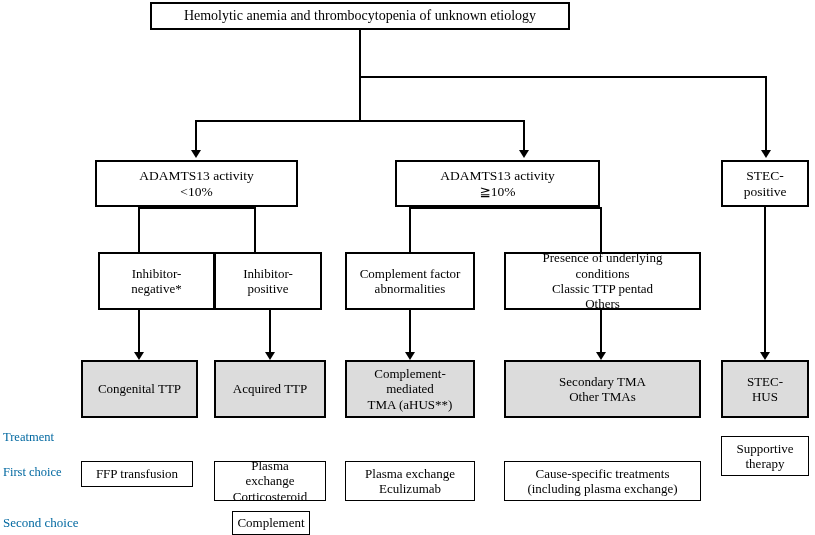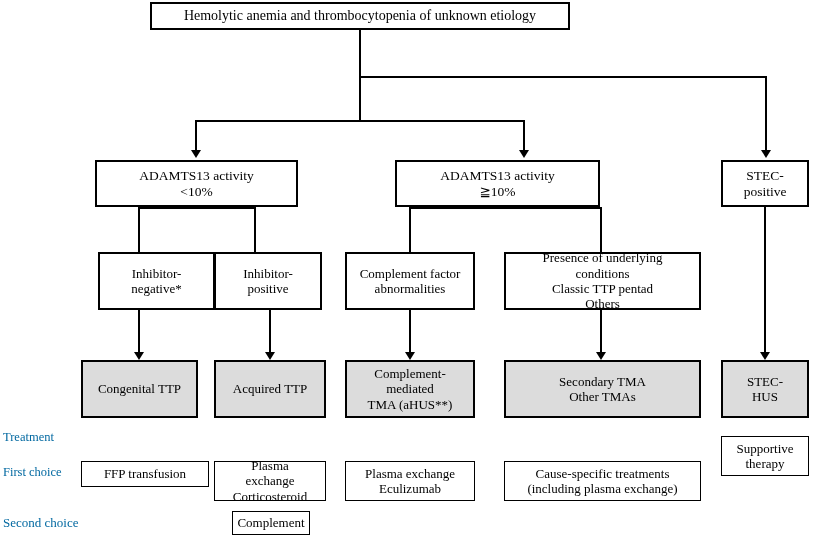--- a/index.html
+++ b/index.html
@@ -127,21 +127,21 @@
 Other TMAs</div>
 
   <div class="node gray" style="left:721px; top:360px; width:88px; height:58px; font-size:13px;">STEC-HUS</div>
 
   <div class="label" style="left:3px; top:430px; font-size:12.5px;">Treatment</div>
 
   <div class="label" style="left:3px; top:465px; font-size:12.5px;">First choice</div>
 
   <div class="label" style="left:3px; top:515px; font-size:13px;">Second choice</div>
 
-  <div class="node thin" style="left:81px; top:461px; width:128px; height:26px; font-size:13px;text-align:right;">FFP transfusion</div>
+  <div class="node thin" style="left:81px; top:461px; width:112px; height:26px; font-size:13px;text-align:right;">FFP transfusion</div>
 
   <div class="node thin" style="left:214px; top:461px; width:112px; height:40px; font-size:13px;">Plasma exchange
 Corticosteroid</div>
 
   <div class="node thin" style="left:345px; top:461px; width:130px; height:40px; font-size:13px;">Plasma exchange
 Eculizumab</div>
 
   <div class="node thin" style="left:504px; top:461px; width:197px; height:40px; font-size:13px;">Cause-specific treatments
 (including plasma exchange)</div>
 

